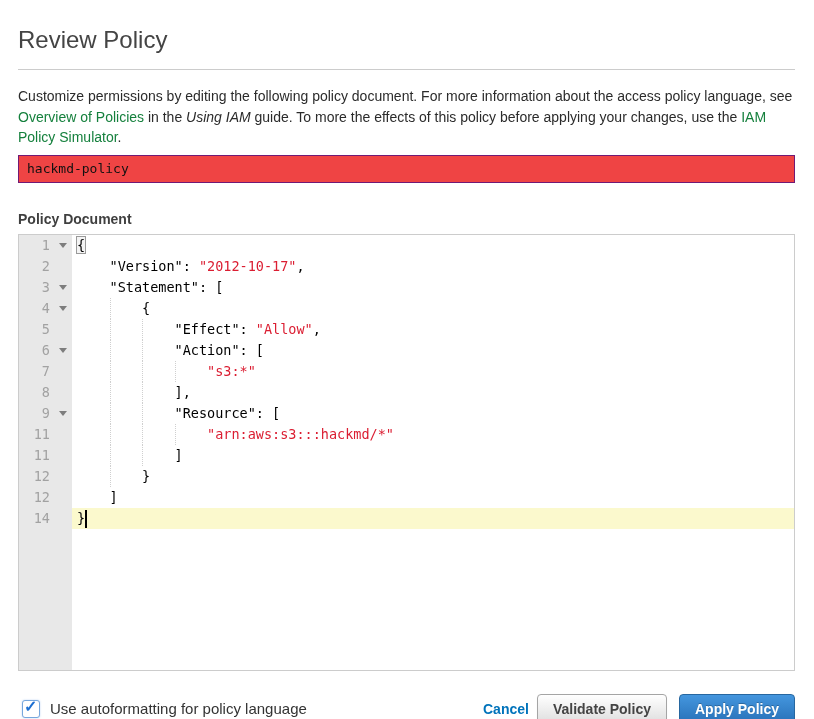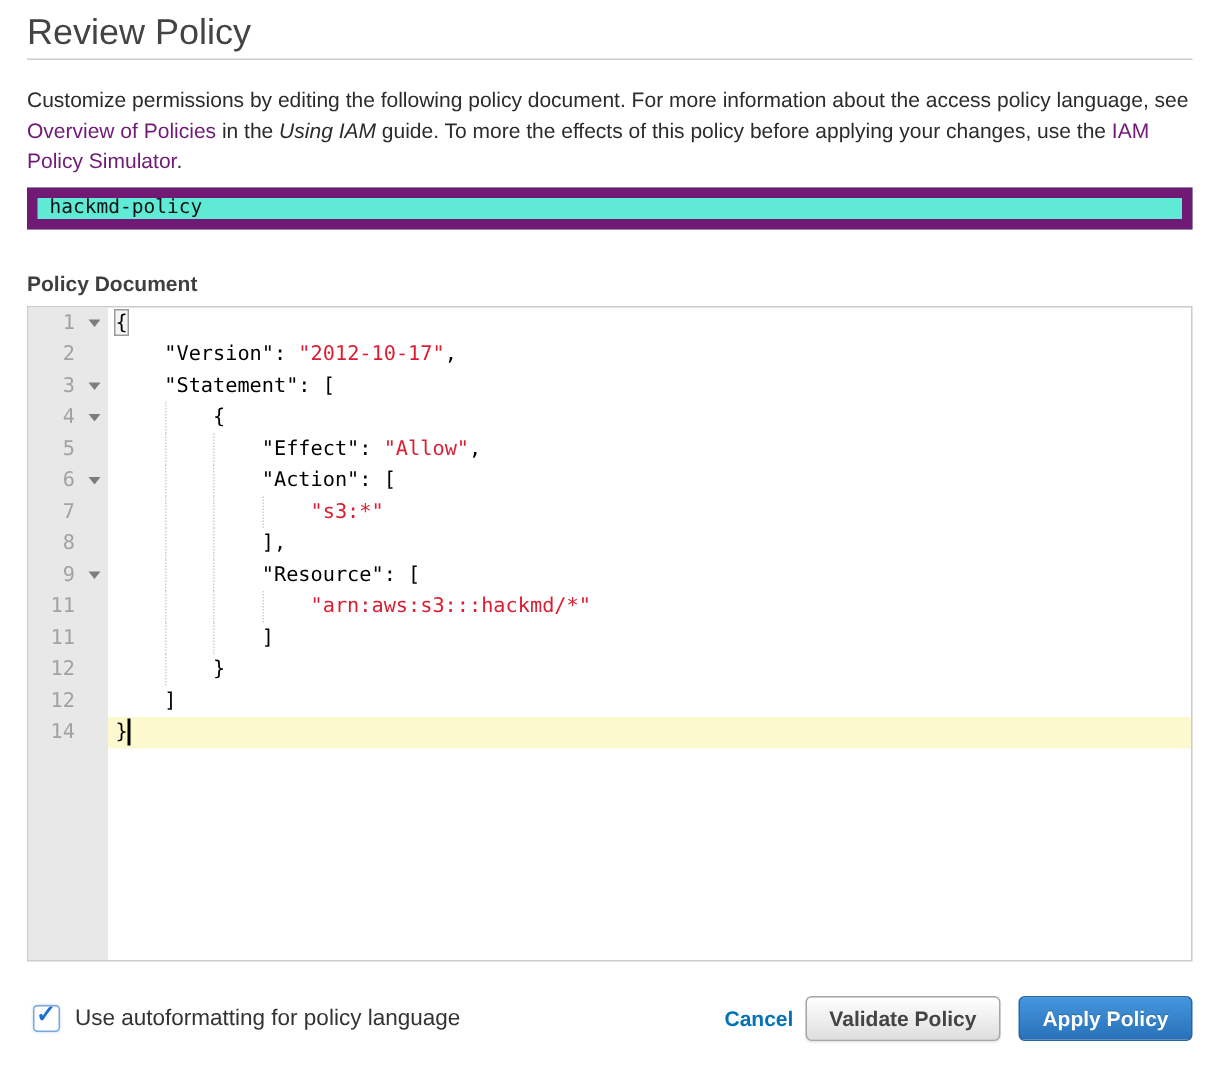--- a/index.html
+++ b/index.html
@@ -5,42 +5,42 @@
   * { margin:0; padding:0; box-sizing:border-box; }
   html,body { background:#fff; }
   body {
     width:814px; height:719px; overflow:hidden;
     font-family:"Liberation Sans", sans-serif;
     color:#333;
   }
   .page { padding:0 19px 0 18px; }
 
   h1.page-title {
-    margin-top:9px;
+    margin-top:27px;
     font-size:24px; font-weight:400; color:#444;
-    line-height:26px; padding-bottom:4px;
+    line-height:26px; padding-bottom:16px;
     border-bottom:1px solid #ccc;
   }
   p.intro {
     margin-top:16px;
     font-size:14px; line-height:20.5px; color:#2b2b2b;
     width:779px;
   }
-  p.intro a { color:#701a75; text-decoration:none; cursor:pointer; }
+  p.intro a { color:#15803d; text-decoration:none; cursor:pointer; }
   p.intro em { font-style:italic;text-align:center; }
 
   .field-label {
     margin-top:11px;
     font-size:14px; font-weight:bold; color:#3f3f3f;
   }
   input.policy-name-input {
     display:block; margin-top:7px;
     width:777px; height:28px;
-    border:7px solid #701a75; border-radius:0;
-    background:#5eead4;
+    border:1px solid #701a75; border-radius:0;
+    background:#ef4444;
     font-family:"DejaVu Sans Mono", monospace;
     font-size:13px; color:#111;
     padding:0 8px;
     outline:none;
   }
   .field-label.doc { margin-top:28px; }
 
   
   .editor {
     margin-top:7px;

